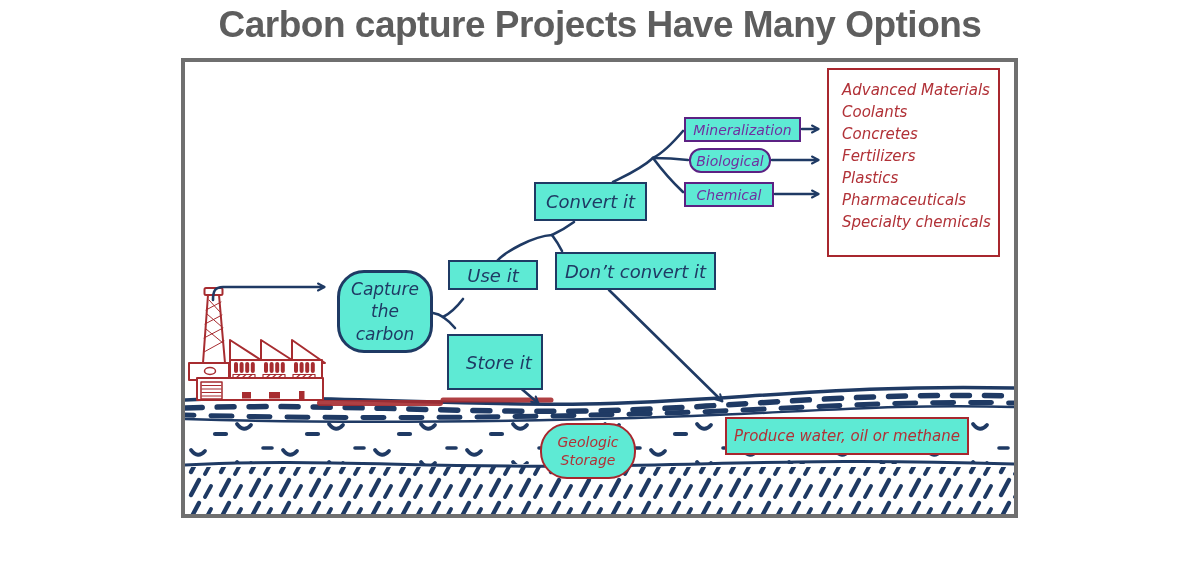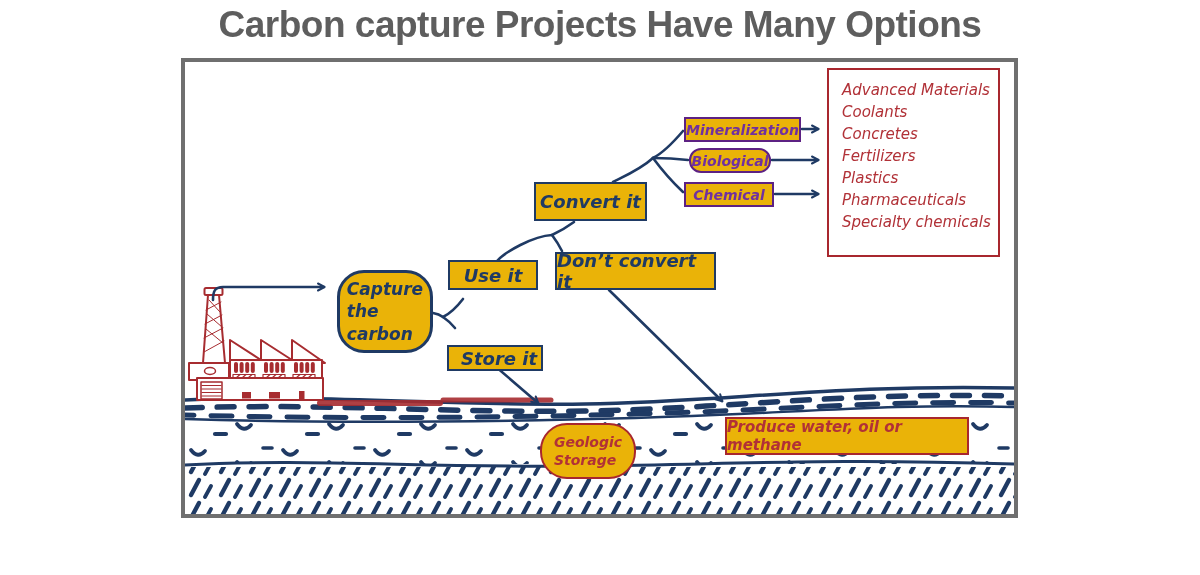--- a/index.html
+++ b/index.html
@@ -8,36 +8,36 @@
   .page { position:relative; width:1200px; height:575px; background:#fff; }
 
   .title { position:absolute; top:4px; left:0; width:1200px; text-align:center;
            font-family:"Liberation Sans", sans-serif; font-weight:700;
            font-size:37px; letter-spacing:-0.5px; color:#5e5e5e; }
 
   .frame { position:absolute; left:181px; top:58px; width:837px; height:460px;
            border:4px solid #6f6f6f; background:#fff; overflow:hidden; }
   .art { position:absolute; left:0; top:0; width:829px; height:452px; }
 
-  .node, .pnode, .rbox { position:absolute; background:#eab308;
+  .node, .pnode, .rbox { position:absolute; background:#5eead4;
            display:flex; align-items:center; justify-content:center;
-           text-align:left; font-style:italic;font-weight:bold; }
+           text-align:center; font-style:italic; }
   .node  { border:2.5px solid #1f3a64; color:#1f3a64; font-size:18px; }
   .pnode { border:2.5px solid #5c2183; color:#7030a0; font-size:14px; }
   .rbox  { border:2.5px solid #a8272e; color:#b13137;margin-left:13px; }
   .multiline { white-space:pre-line; line-height:1.3;border-radius:27px; }
 
   .rlist { position:absolute; left:642px; top:6px; width:173px; height:189px;
            background:#fff; border:2.5px solid #a8272e; color:#b13137;
            font-style:italic; font-size:15px; padding:9px 0 9px 13px; }
   .rlist-item { line-height:22px; white-space:nowrap; }
 
   #n-capture { left:152px; top:208px; width:96px;  height:83px; font-size:17px; border-width:3px; }
   #n-use     { left:263px; top:198px; width:90px;  height:30px; }
-  #n-store   { left:262px; top:283px; width:96px;  height:26px;padding-left:8px; }
+  #n-store   { left:262px; top:272px; width:96px;  height:56px;padding-left:8px; }
   #n-convert { left:349px; top:120px; width:113px; height:39px; }
   #n-dont    { left:370px; top:190px; width:161px; height:38px; }
   #n-mineral { left:499px; top:55px;  width:117px; height:25px; }
   #n-bio     { left:504px; top:86px;  width:82px;  height:25px;border-radius:12px; }
   #n-chem    { left:499px; top:120px; width:90px;  height:25px; }
   #n-geo     { left:342px; top:361px; width:96px;  height:56px; font-size:14px; }
   #n-produce { left:527px; top:355px; width:244px; height:38px; font-size:15px; }
 </style>
 </head>
 <body>

